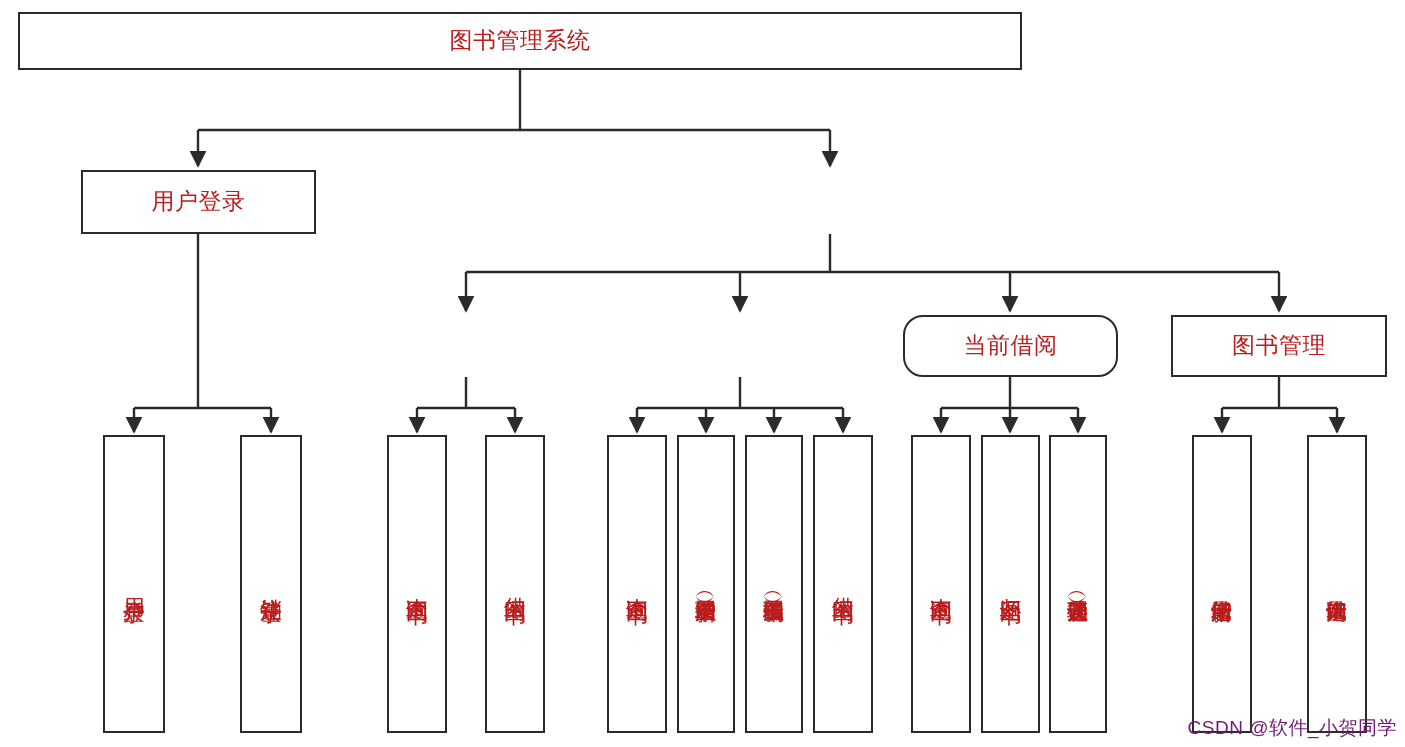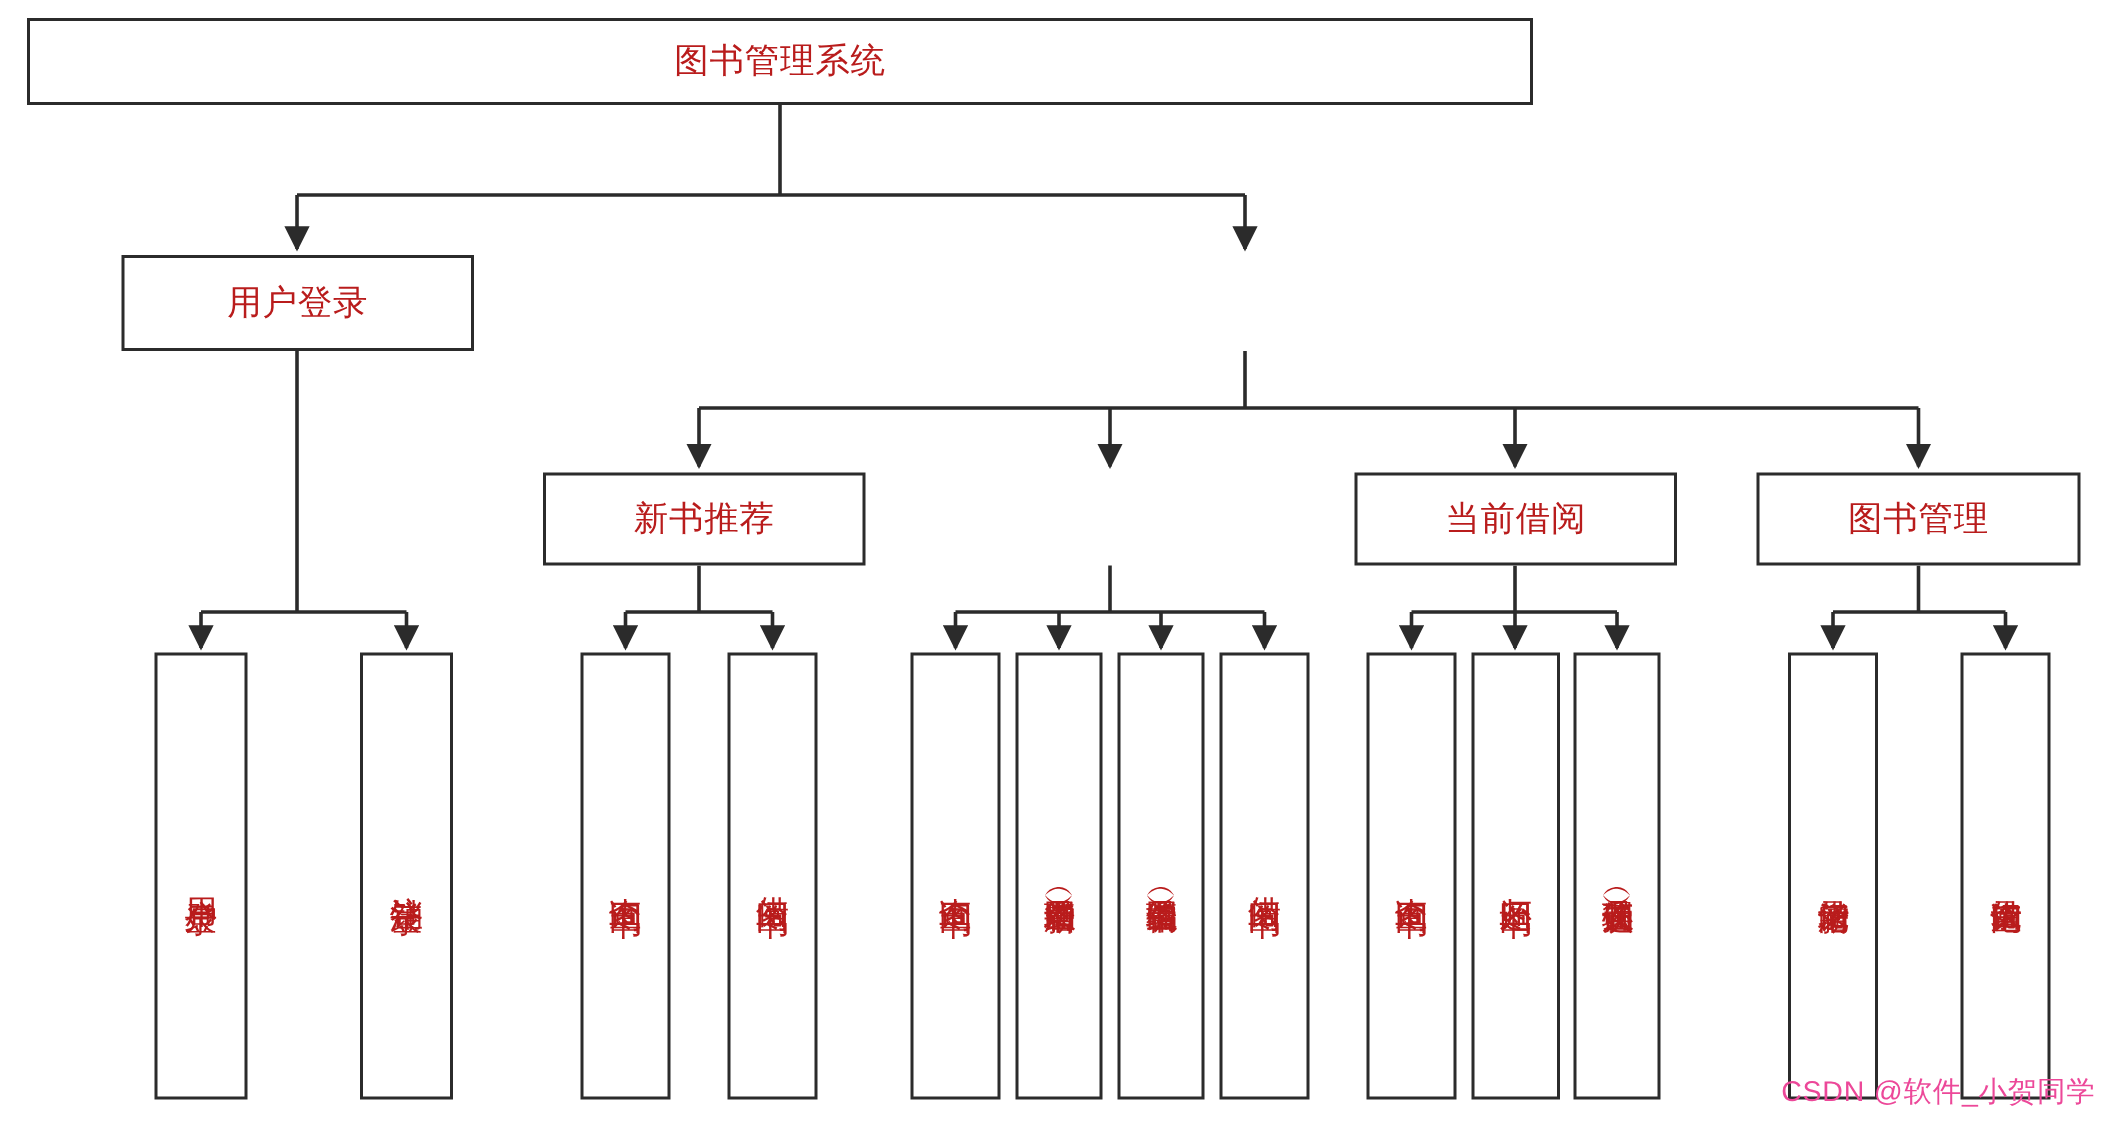--- a/index.html
+++ b/index.html
@@ -58,21 +58,21 @@
   }
   .node.vertical.tight .node-label {
     font-size: 21px;
     letter-spacing: 0px;
   }
   #watermark {
     position: absolute;
     right: 8px;
     bottom: 6px;
     font-size: 19px;
-    color: #ec4899;
+    color: #701a75;
     letter-spacing: 0.5px;
     white-space: nowrap;
     user-select: none;
   }
 </style>
 </head>
 <body>
 
 <div id="diagram-root">
 
@@ -127,24 +127,21 @@
   </svg>
 
   <div class="node horizontal" style="left:18px; top:12px; width:1004px; height:58px;">
     <span class="node-label">图书管理系统</span>
   </div>
 
   <div class="node horizontal" style="left:81px; top:170px; width:235px; height:64px;">
     <span class="node-label">用户登录</span>
   </div>
 
-  <div class="node horizontal" style="left:362px; top:315px; width:215px; height:62px;">
-    <span class="node-label">新书推荐</span>
-  </div>
-  <div class="node horizontal" style="left:903px; top:315px; width:215px; height:62px;">
+  <div class="node horizontal" style="left:903px; top:315px; width:215px; height:62px;border-radius:20px;">
     <span class="node-label">当前借阅</span>
   </div>
   <div class="node horizontal" style="left:1171px; top:315px; width:216px; height:62px;">
     <span class="node-label">图书管理</span>
   </div>
 
   <div class="node vertical" style="left:103px; top:435px; width:62px; height:298px;">
     <span class="node-label">用户登录</span>
   </div>
   <div class="node vertical" style="left:240px; top:435px; width:62px; height:298px;">

